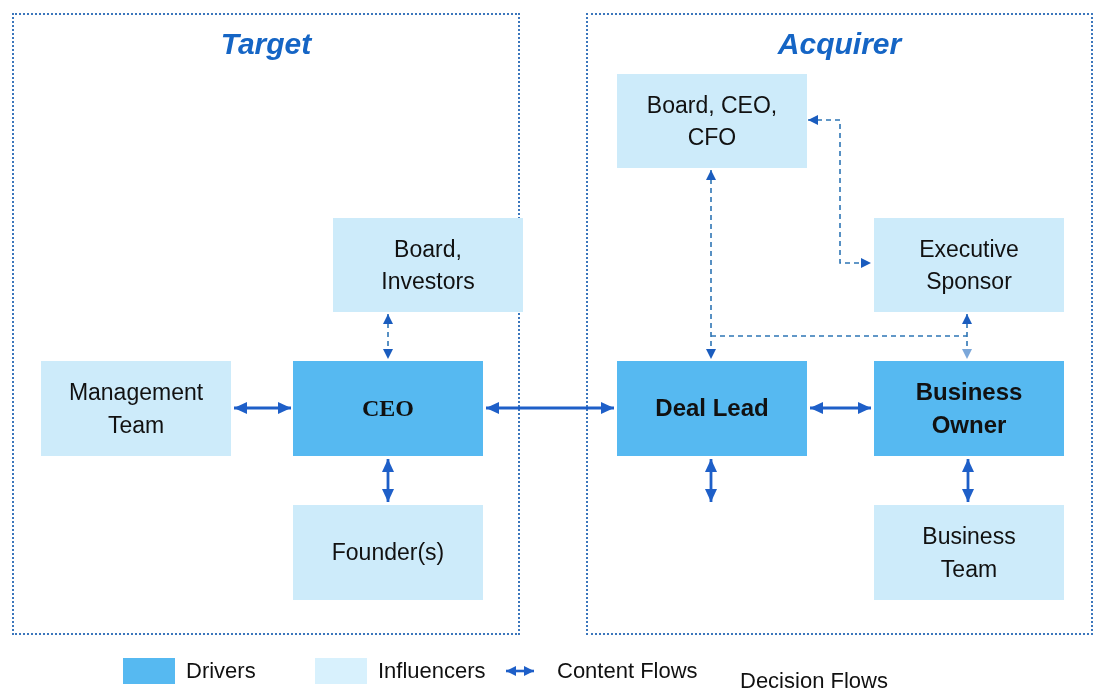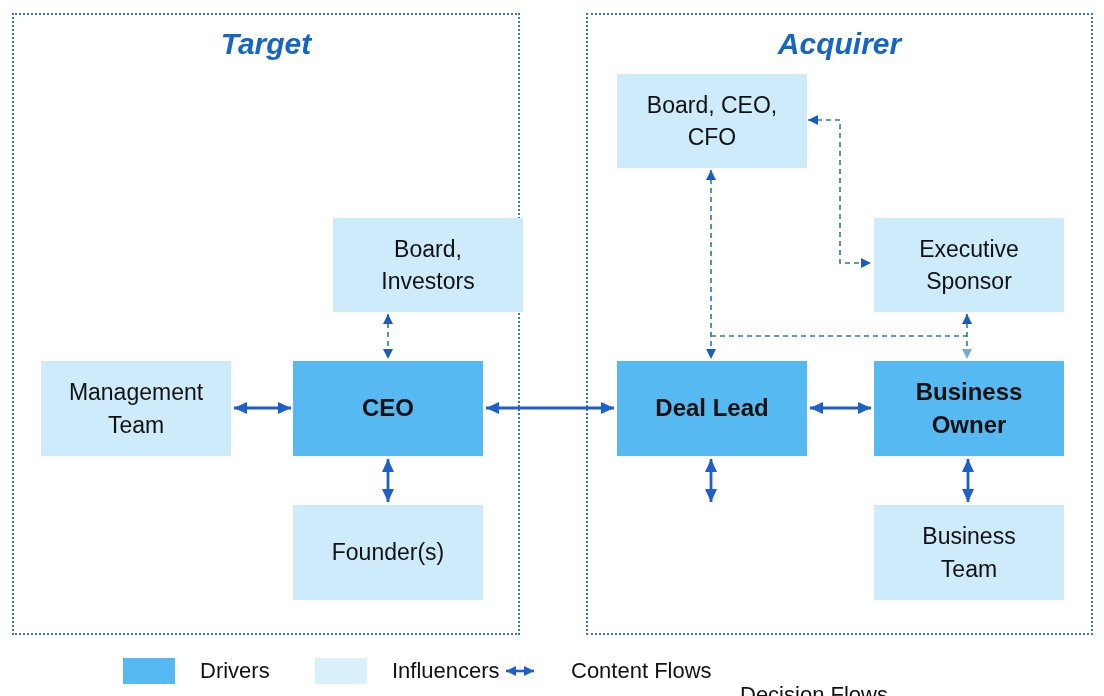--- a/index.html
+++ b/index.html
@@ -14,34 +14,34 @@
     font-size:30px;font-weight:bold;color:#1565C5;letter-spacing:0px;font-style:italic;}
 
   
   .node{position:absolute;display:flex;align-items:center;justify-content:center;
     text-align:center;white-space:pre-line;font-size:23px;line-height:1.4;color:#111111;}
   .influencer{background:#CDEBFA;}
   .driver{background:#56B9F1;font-weight:bold;font-size:24px;line-height:1.35;}
 
   .n-mgmt {left:41px; top:361px;width:190px;height:95px;}
   .n-binv {left:293px;top:218px;width:190px;height:94px;margin-left:40px;}
-  .n-ceo  {left:293px;top:361px;width:190px;height:95px;}
+  .n-ceo  {left:293px;top:361px;width:190px;height:95px;font-family:Liberation Serif, serif;}
   .n-found{left:293px;top:505px;width:190px;height:95px;}
   .n-bcc  {left:617px;top:74px; width:190px;height:94px;}
   .n-es   {left:874px;top:218px;width:190px;height:94px;}
   .n-dl   {left:617px;top:361px;width:190px;height:95px;}
   .n-bo   {left:874px;top:361px;width:190px;height:95px;}
   .n-dt   {left:617px;top:505px;width:190px;height:95px;}
   .n-bt   {left:874px;top:505px;width:190px;height:95px;}
 
   
   #flows{position:absolute;left:0;top:0;width:1104px;height:696px;pointer-events:none;}
 
   
-  .legend-item{position:absolute;display:flex;align-items:center;gap:25px;height:28px;top:657px;}
+  .legend-item{position:absolute;display:flex;align-items:center;gap:11px;height:28px;top:657px;}
   .lg-drivers{left:123px;} .lg-influencers{left:285px;padding-left:30px;} .lg-content{left:494px;} .lg-decision{left:740px;flex-direction:column;}
   .swatch{width:52px;height:26px;display:inline-block;}
   .swatch-driver{background:#56B9F1;}
   .swatch-influencer{background:#D8F1FD;}
   .legend-label{font-size:22px;color:#111111;white-space:nowrap;}
 </style>
 </head>
 <body>
 
 <div id="stage">

